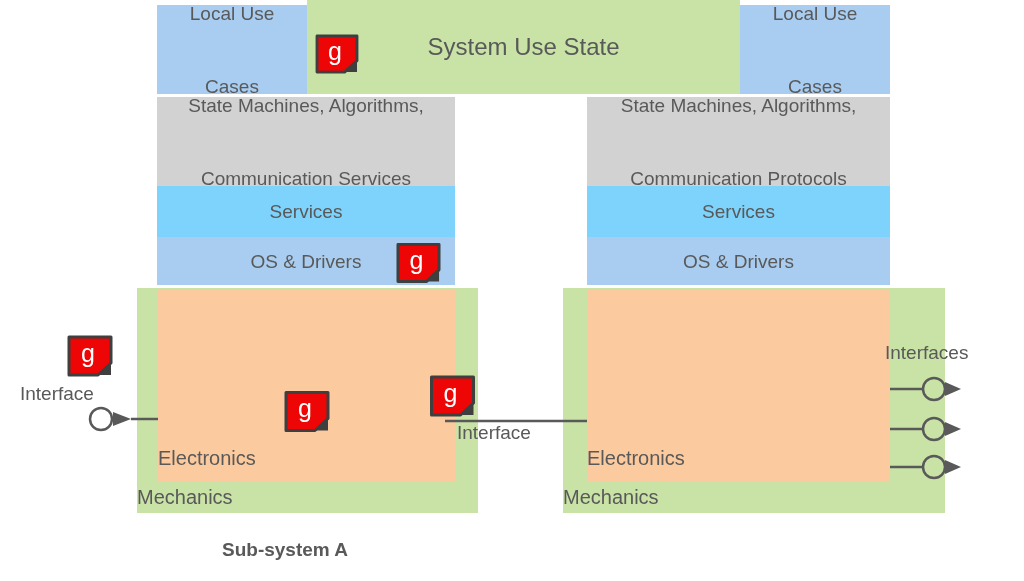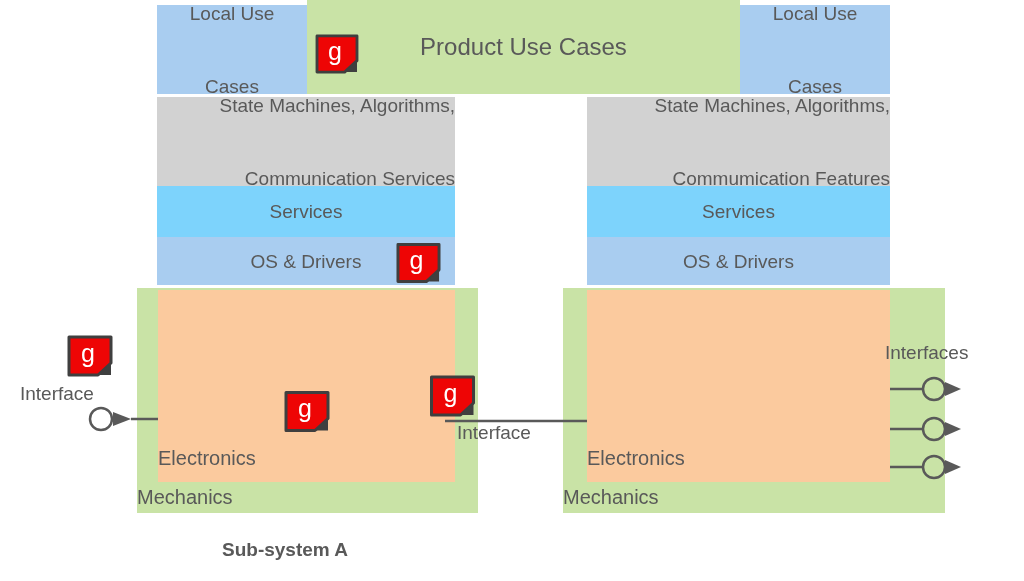--- a/index.html
+++ b/index.html
@@ -17,21 +17,21 @@
     display: flex;
     flex-direction: column;
     align-items: center;
     justify-content: center;
     text-align: center;
     box-sizing: border-box;
     gap: 44px;
   }
   .blue   { background: #a9cdf0; }
   .green  { background: #c9e3a6; }
-  .gray   { background: #d2d2d2; align-items: flex-end; }
+  .gray   { background: #d2d2d2; }
   .yellow { background: #7dd3fc; }
   .orange { background: #fbca9e; }
 
   .t19 { font-size: 19px; line-height: 29px; }
   .t24 { font-size: 24px; line-height: 36px; }
   .label {
     position: absolute;
     font-size: 19px;
     line-height: 22px;
     z-index: 20;
@@ -109,21 +109,21 @@
 </head>
 <body>
 
 <div class="canvas">
 
   <div class="box blue t19 line-block local-a">
     <span>Local Use</span>
     <span>Cases</span>
   </div>
   <div class="box green t24 line-block product">
-    <span>Product Use Cases</span>
+    <span>System Use State</span>
   </div>
   <div class="box blue t19 line-block local-b">
     <span>Local Use</span>
     <span>Cases</span>
   </div>
 
   <div class="box gray t19 line-block gray-a">
     <span>State Machines, Algorithms,</span>
     <span>Communication Services</span>
   </div>
@@ -133,21 +133,21 @@
   <div class="box blue t19 blueos-a">
     <span>OS &amp; Drivers</span>
   </div>
   <div class="box green green-a"></div>
   <div class="box orange orange-a"></div>
   <div class="label electronics-a">Electronics</div>
   <div class="label mechanics-a">Mechanics</div>
 
   <div class="box gray t19 line-block gray-b">
     <span>State Machines, Algorithms,</span>
-    <span>Commumication Features</span>
+    <span>Communication Protocols</span>
   </div>
   <div class="box yellow t19 yellow-b">
     <span>Services</span>
   </div>
   <div class="box blue t19 blueos-b">
     <span>OS &amp; Drivers</span>
   </div>
   <div class="box green green-b"></div>
   <div class="box orange orange-b"></div>
   <div class="label electronics-b">Electronics</div>

